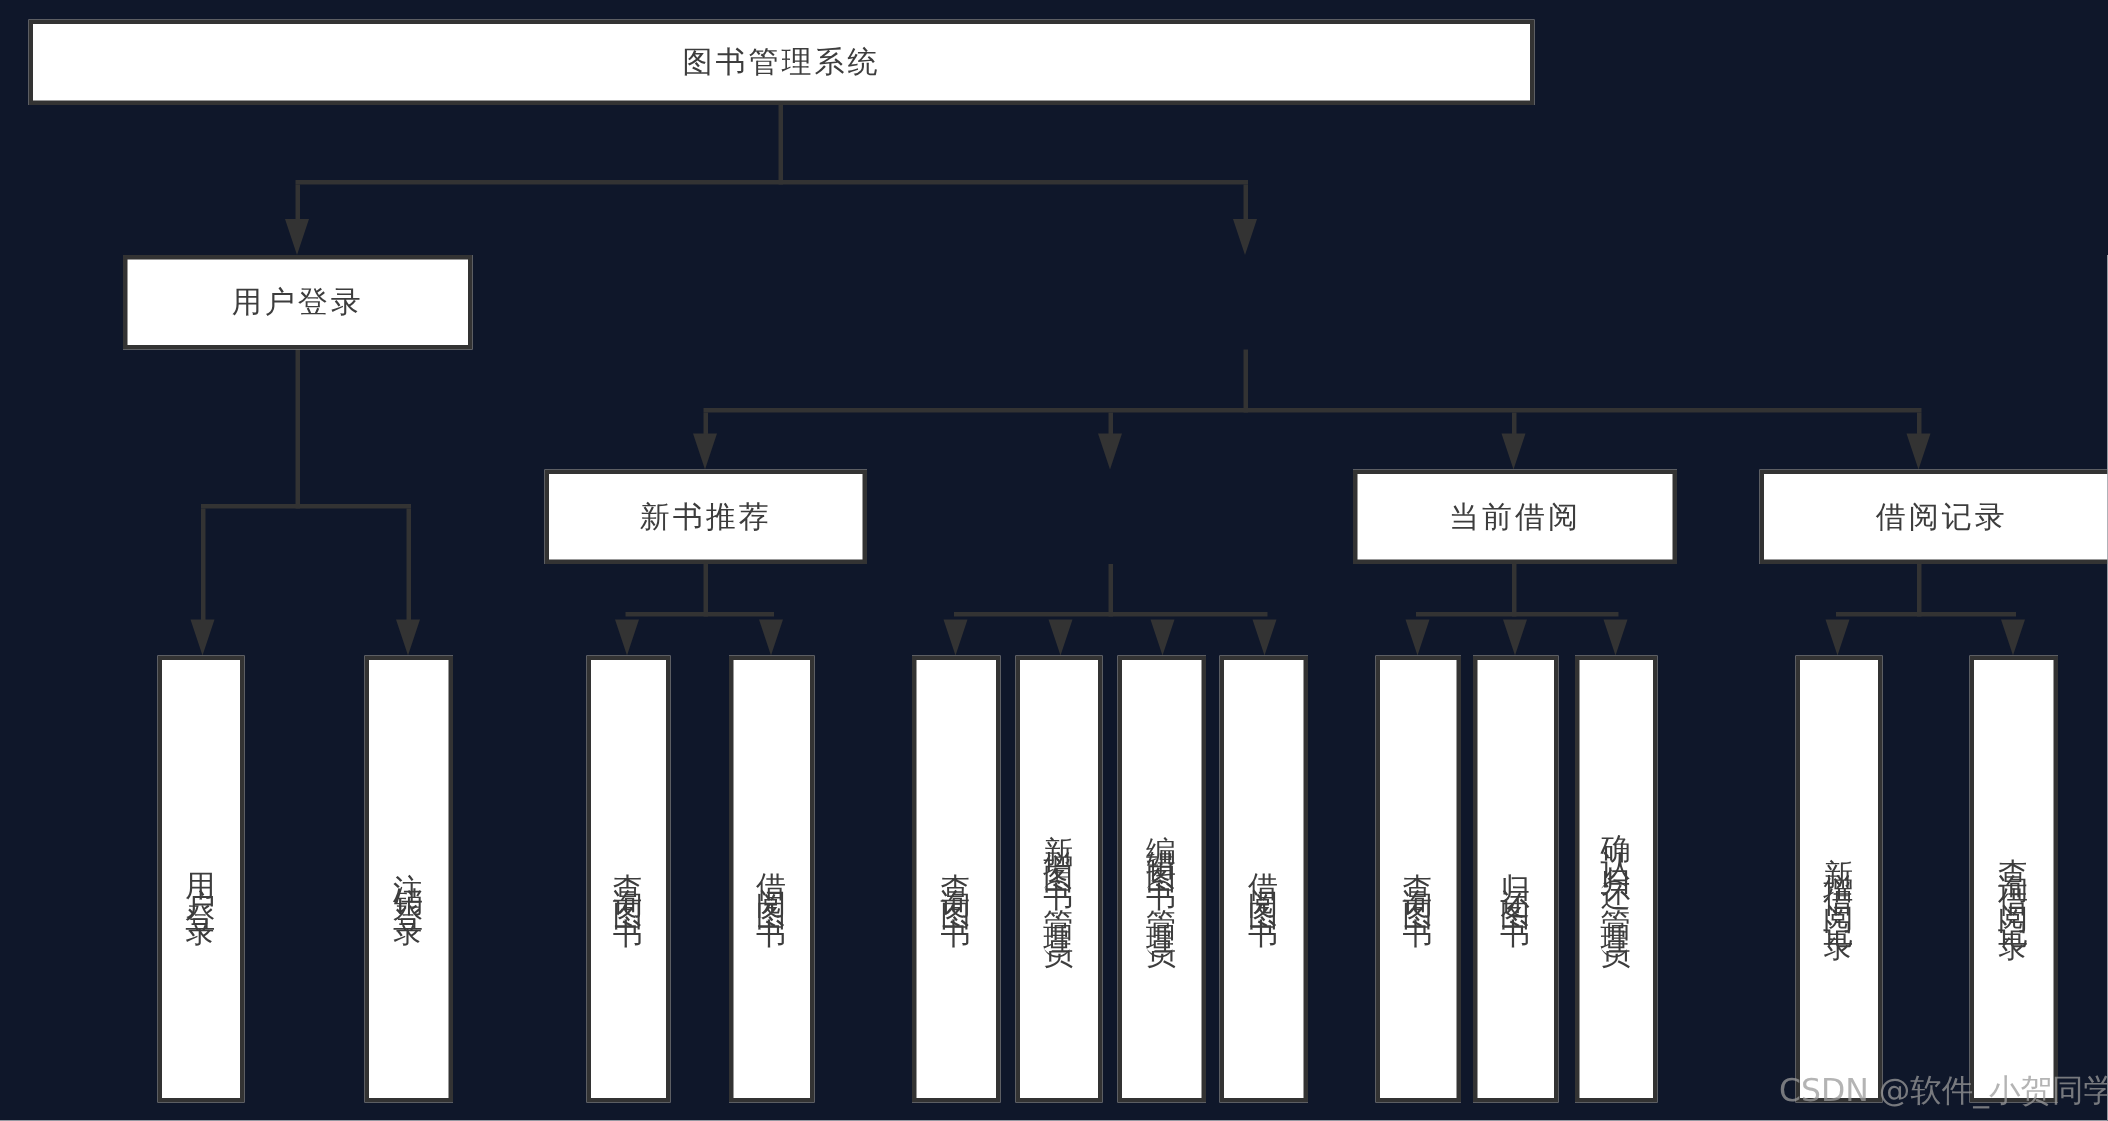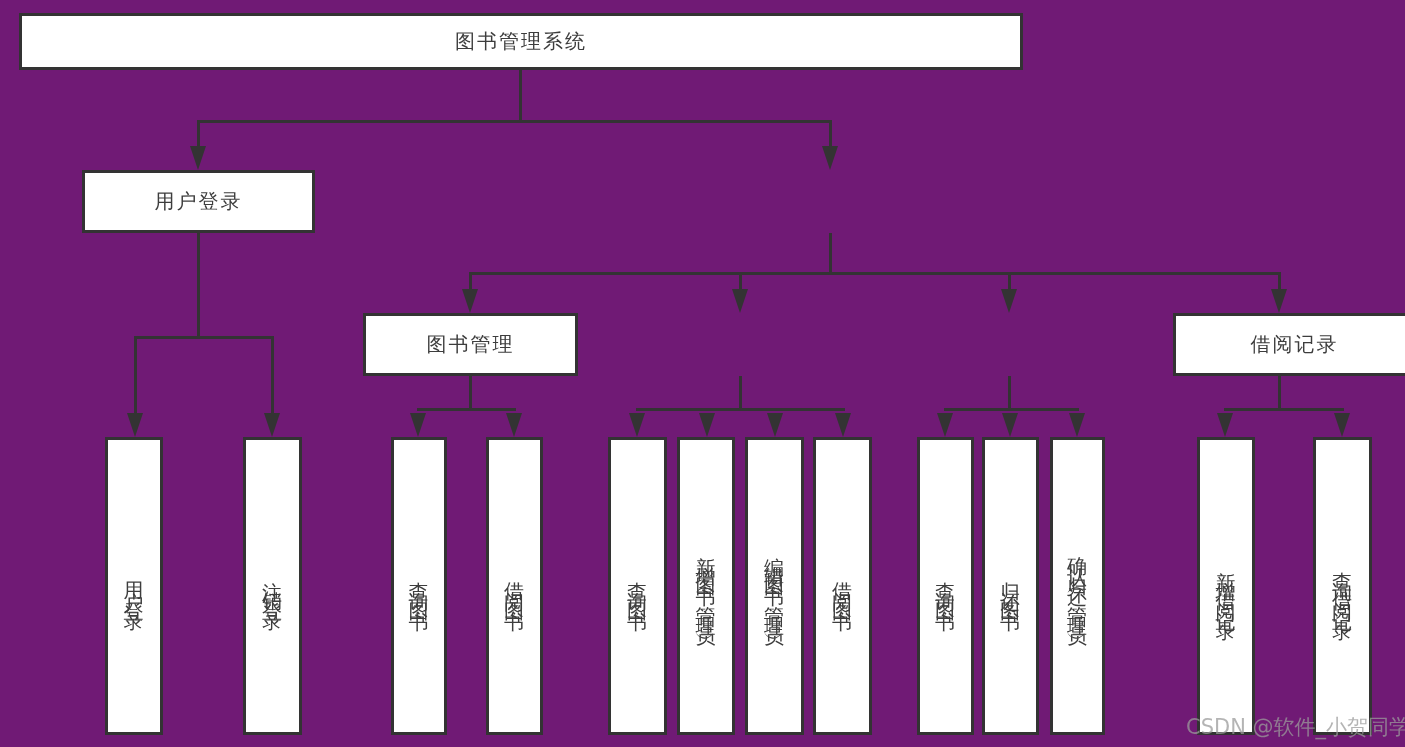--- a/index.html
+++ b/index.html
@@ -1,19 +1,19 @@
 <!DOCTYPE html>
 <html><head>
 <meta charset="utf-8">
 <style>
   html,body{margin:0;padding:0;background:#ffffff;}
   #stage{
     position:relative;
     width:1405px;height:747px;
-    background:#701a75;
+    background:#0f172a;
     font-family:"DejaVu Sans","Liberation Sans",sans-serif;
     overflow:hidden;
   }
   .box{
     position:absolute;
     background:#ffffff;
     border:3px solid #333333;
     box-sizing:border-box;
     display:flex;
     align-items:center;
@@ -104,21 +104,24 @@
 
   <div class="box h" style="left:19px;top:13px;width:1004px;height:57px">
     <span>图书管理系统</span>
   </div>
 
   <div class="box h" style="left:82px;top:170px;width:233px;height:63px">
     <span>用户登录</span>
   </div>
 
   <div class="box h" style="left:363px;top:313px;width:215px;height:63px">
-    <span>图书管理</span>
+    <span>新书推荐</span>
+  </div>
+  <div class="box h" style="left:902px;top:313px;width:216px;height:63px">
+    <span>当前借阅</span>
   </div>
   <div class="box h" style="left:1173px;top:313px;width:243px;height:63px">
     <span>借阅记录</span>
   </div>
 
   <div class="box v" style="left:105px;top:437px;width:58px;height:298px">
     <span>用户登录</span>
   </div>
   <div class="box v" style="left:243px;top:437px;width:59px;height:298px">
     <span>注销登录</span>

